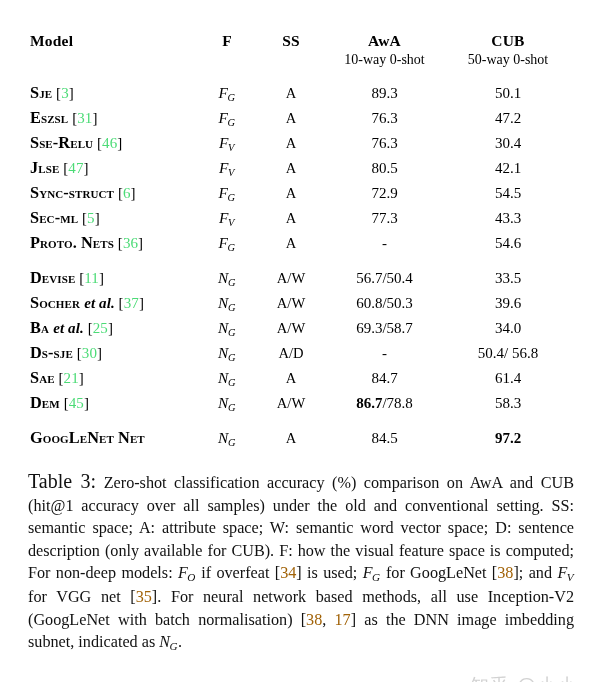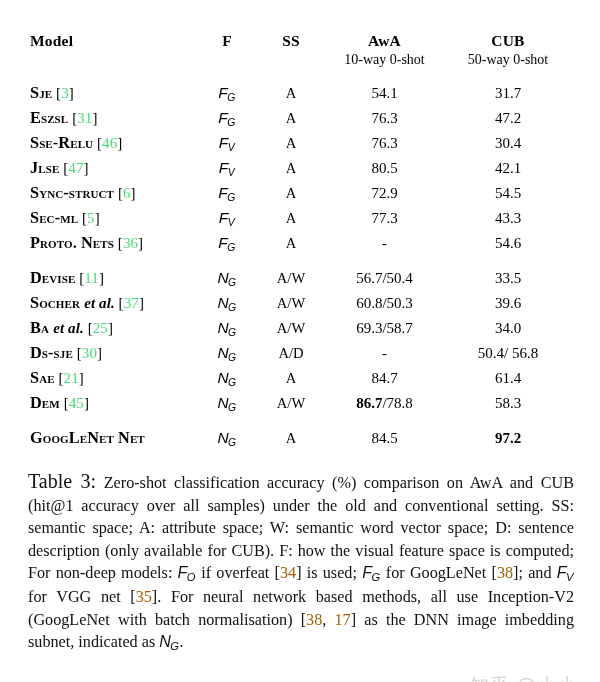--- a/index.html
+++ b/index.html
@@ -101,21 +101,21 @@
 
   .cite {
     font-weight: normal;
     font-variant: normal;
     font-size: 15px;
   }
   .cite .num { color: #4bdb76; }
 
   .fsym {
     font-style: italic;
-    font-family: Liberation Sans, sans-serif;
+    font-family: Liberation Serif, serif;
     font-size: 15.4px;
   }
   .fsym sub {
     font-style: italic;
     font-size: 10.4px;
     vertical-align: baseline;
     position: relative;
     top: 3px;
     left: -0.5px;
   }
@@ -197,22 +197,22 @@
           <tr class="rule-row">
             <td class="rule-thin" colspan="5"></td>
           </tr>
           <tr class="sp-tiny">
             <td colspan="5"></td>
           </tr>
           <tr>
             <td class="row-cell model">Sje<span class="cite"> [<span class="num">3</span>]</span></td>
             <td class="row-cell"><span class="fsym">F<sub>G</sub></span></td>
             <td class="row-cell">A</td>
-            <td class="row-cell val">54.1</td>
-            <td class="row-cell val">31.7</td>
+            <td class="row-cell val">89.3</td>
+            <td class="row-cell val">50.1</td>
           </tr>
           <tr>
             <td class="row-cell model">Eszsl<span class="cite"> [<span class="num">31</span>]</span></td>
             <td class="row-cell"><span class="fsym">F<sub>G</sub></span></td>
             <td class="row-cell">A</td>
             <td class="row-cell val">76.3</td>
             <td class="row-cell val">47.2</td>
           </tr>
           <tr>
             <td class="row-cell model">Sse-Relu<span class="cite"> [<span class="num">46</span>]</span></td>

